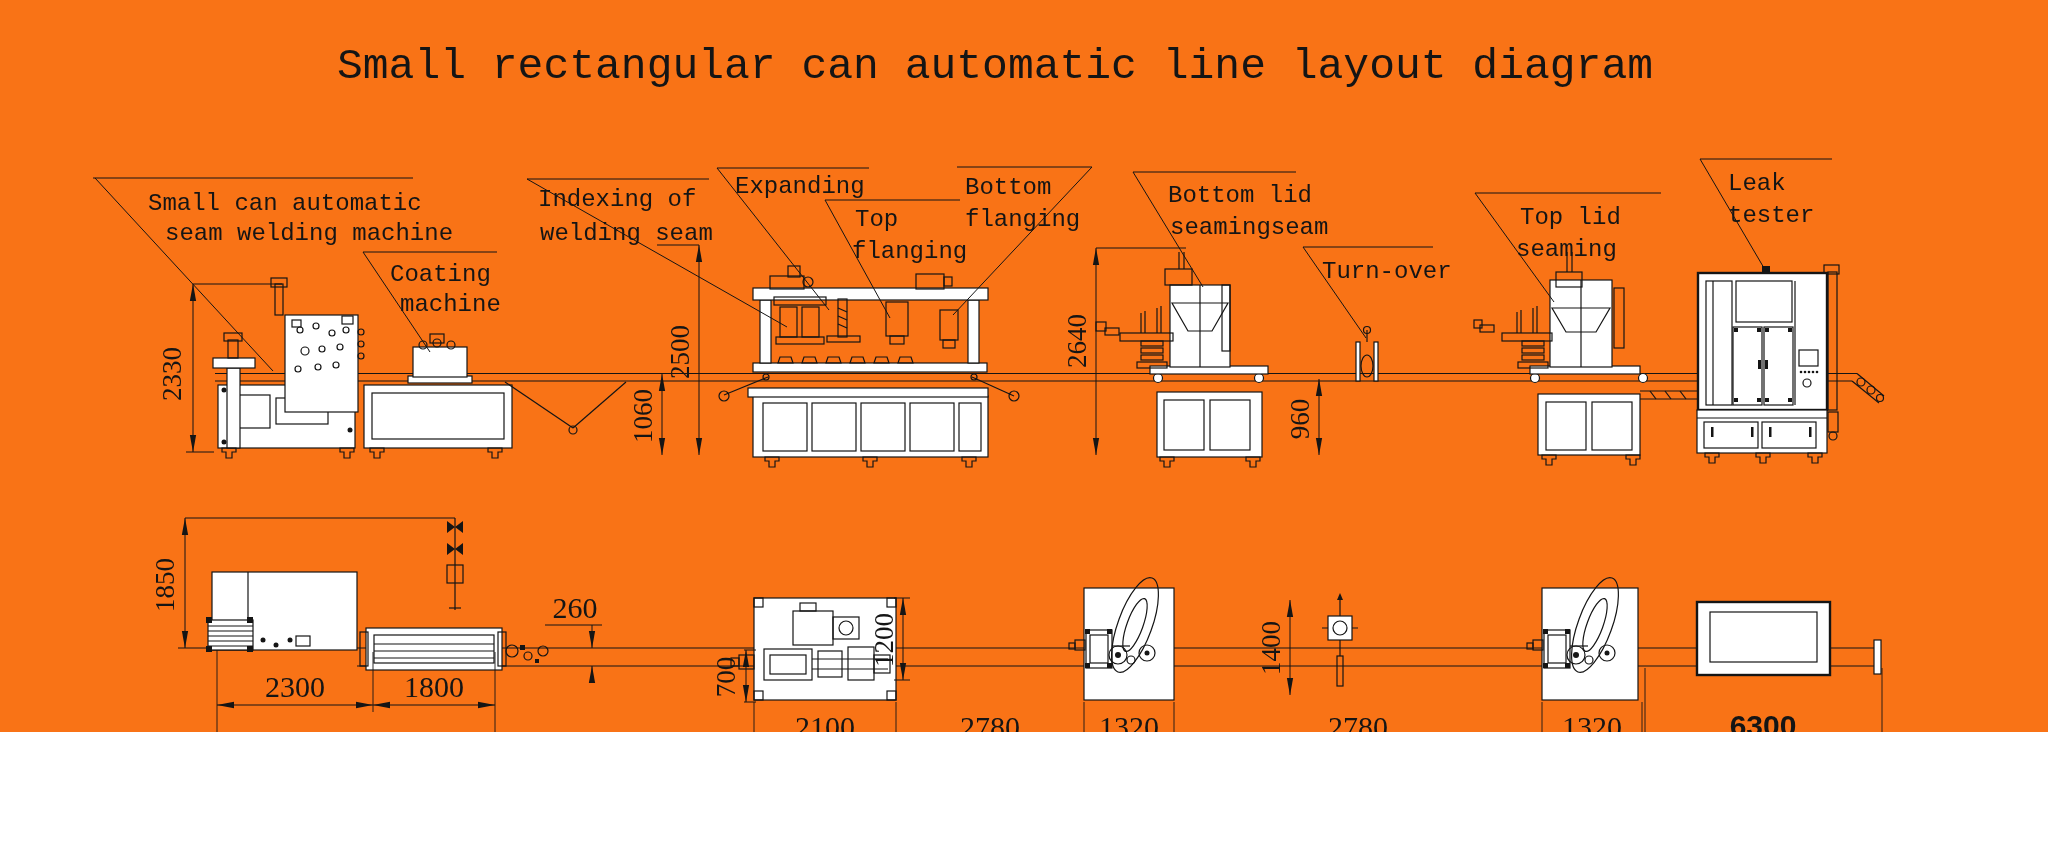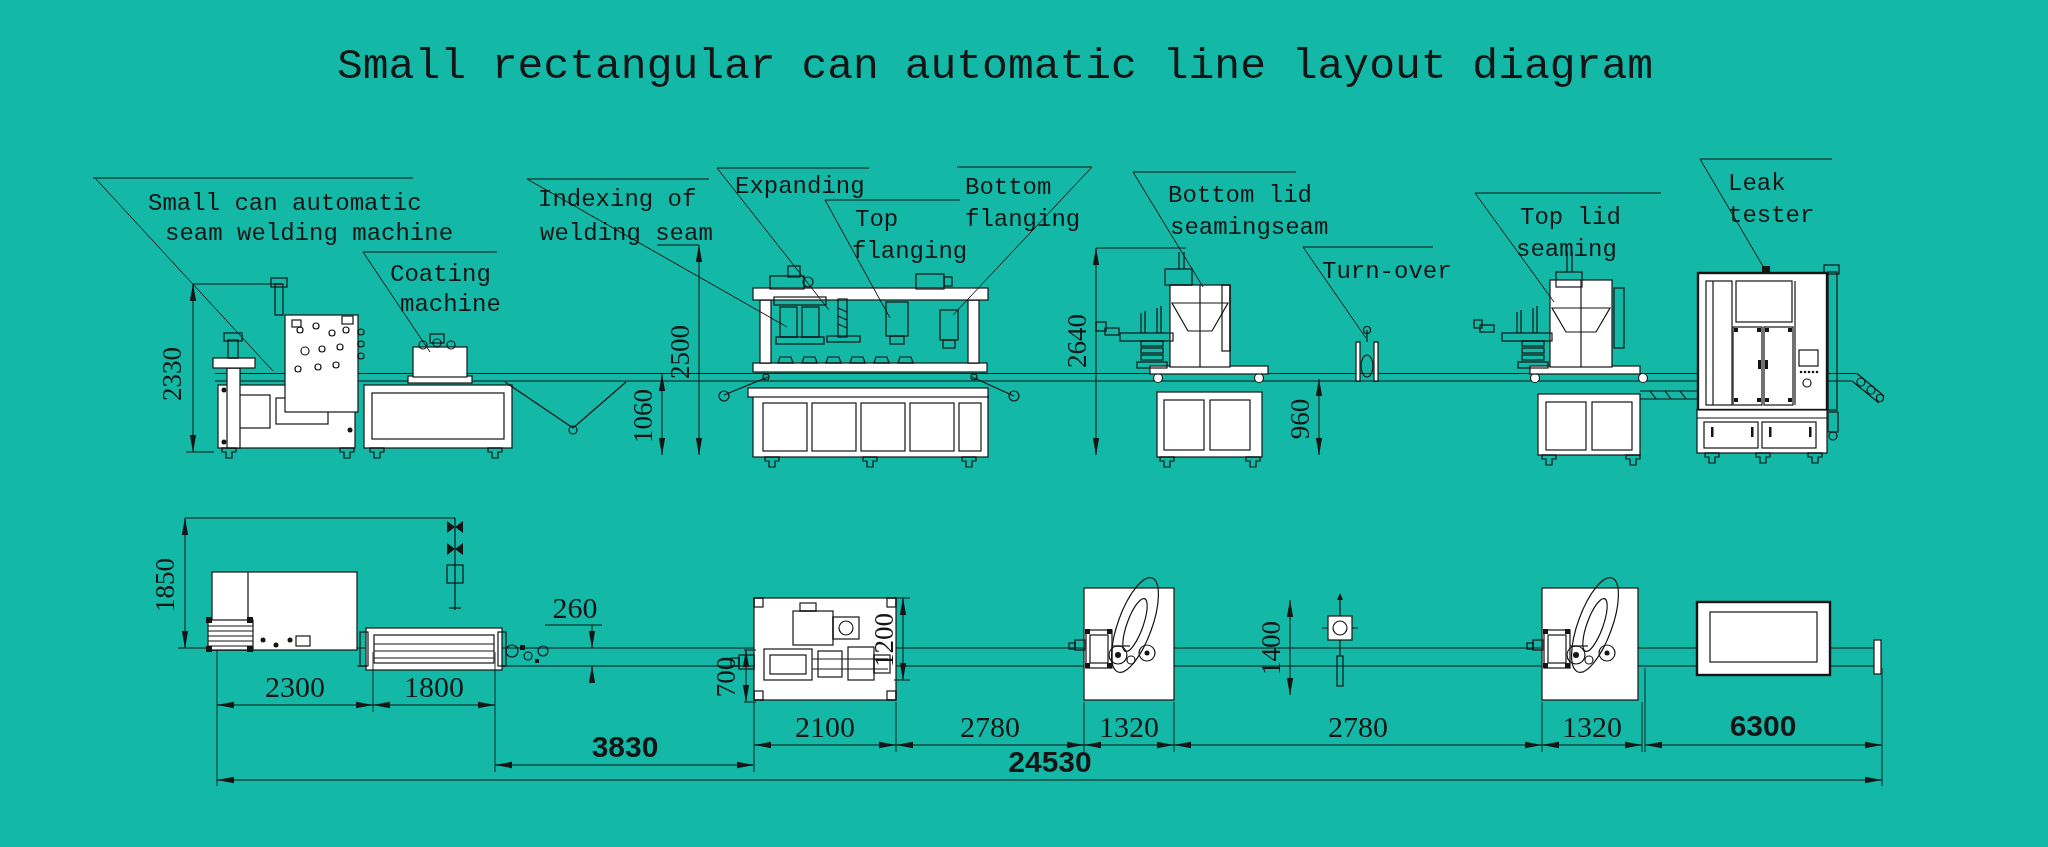--- a/index.html
+++ b/index.html
@@ -1,16 +1,16 @@
 <!DOCTYPE html>
 <html><head>
 <meta charset="utf-8">
 <style>
   html,body{margin:0;padding:0;background:#ffffff;}
-  .stage{width:2048px;height:847px;position:relative;background:#14b8a6;overflow:hidden;}
+  .stage{width:2048px;height:732px;position:relative;background:#f97316;overflow:hidden;}
   svg{display:block;}
   text{fill:#151515;}
   .ttl{font:43px "Liberation Mono", monospace;}
   .lbl{font:24px "Liberation Mono", monospace;}
   .dim{font:30px "Liberation Serif", serif;}
   .dimv{font:27px "Liberation Serif", serif;}
   .dimb{font:bold 30px "Liberation Sans", sans-serif;}
   .m{stroke:#151515;stroke-width:1.2;fill:none;}
   .mw{stroke:#151515;stroke-width:1.2;fill:#ffffff;}
   .mt{stroke:#151515;stroke-width:2.4;fill:#ffffff;}

